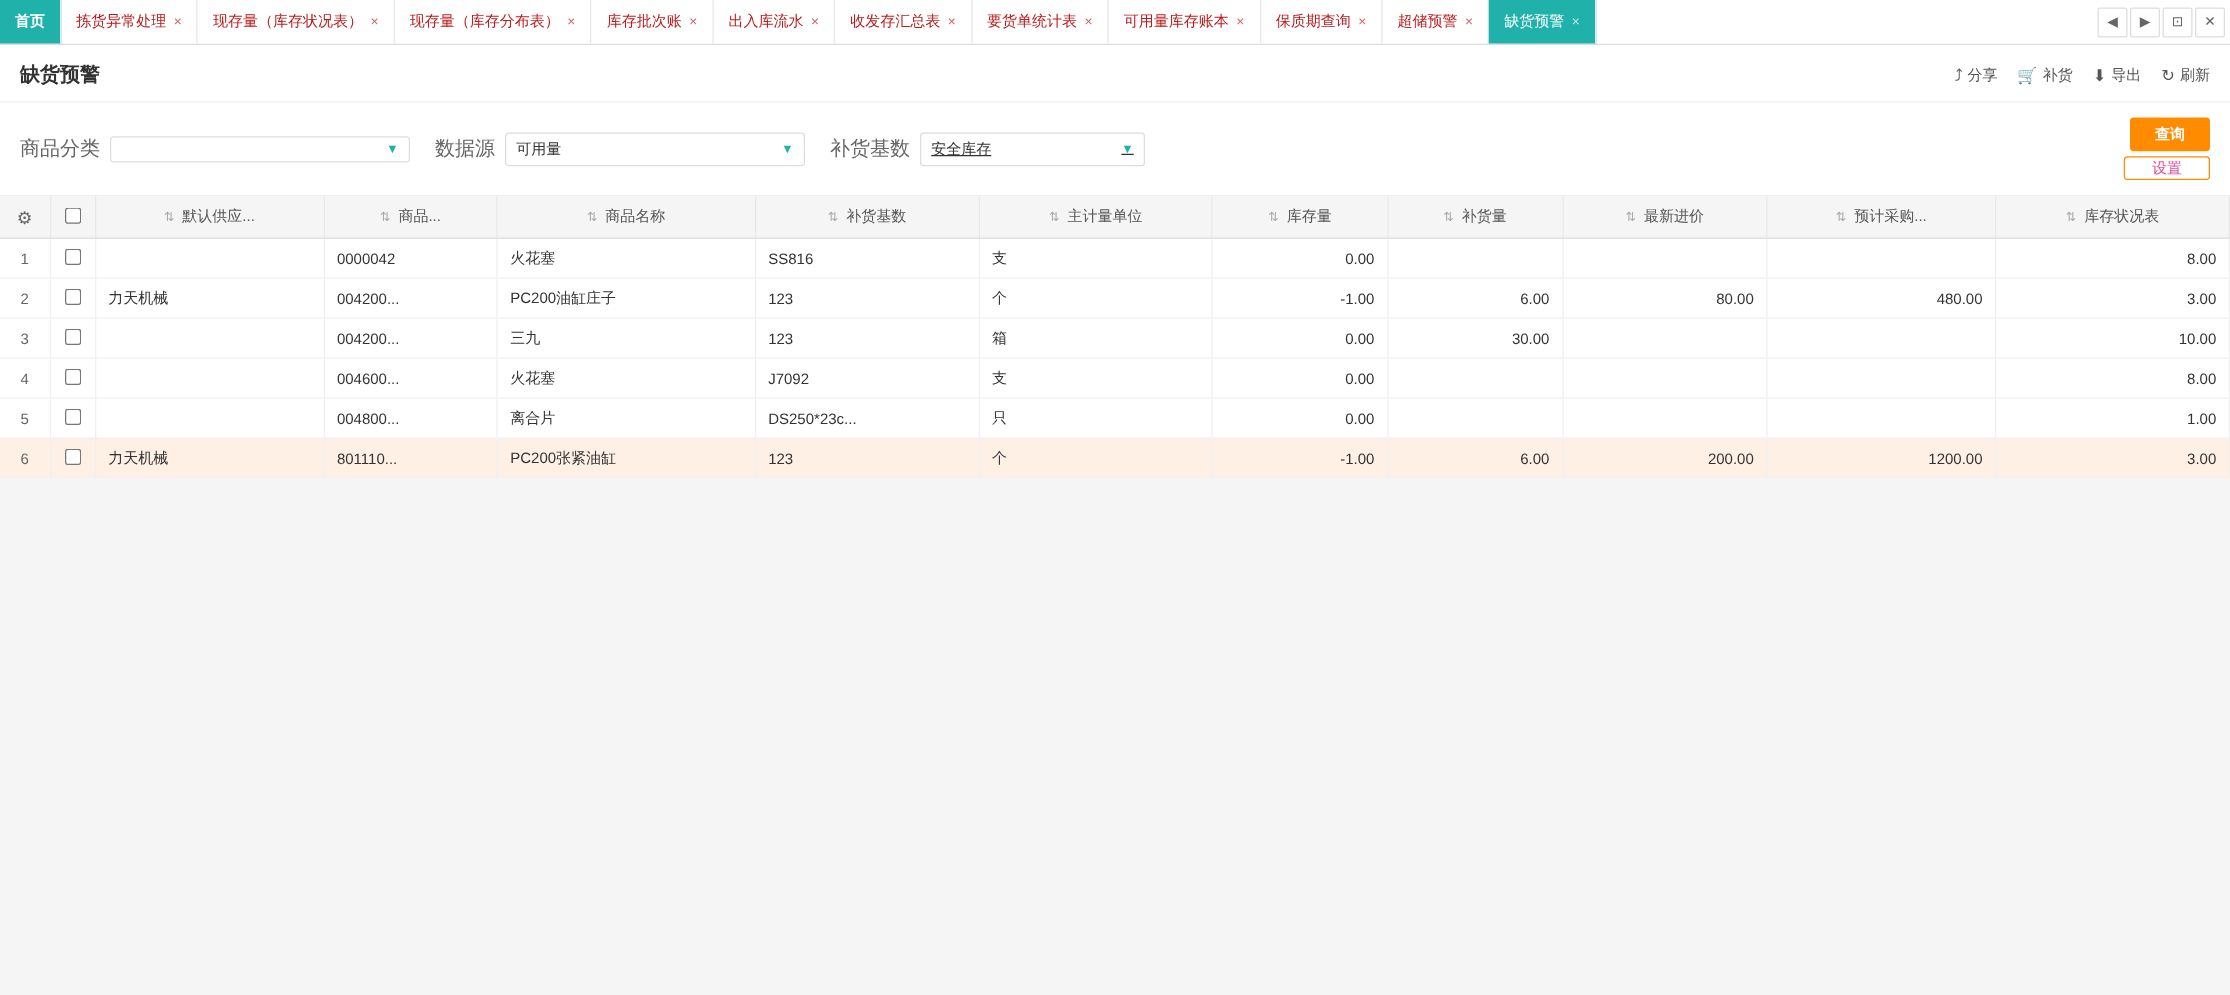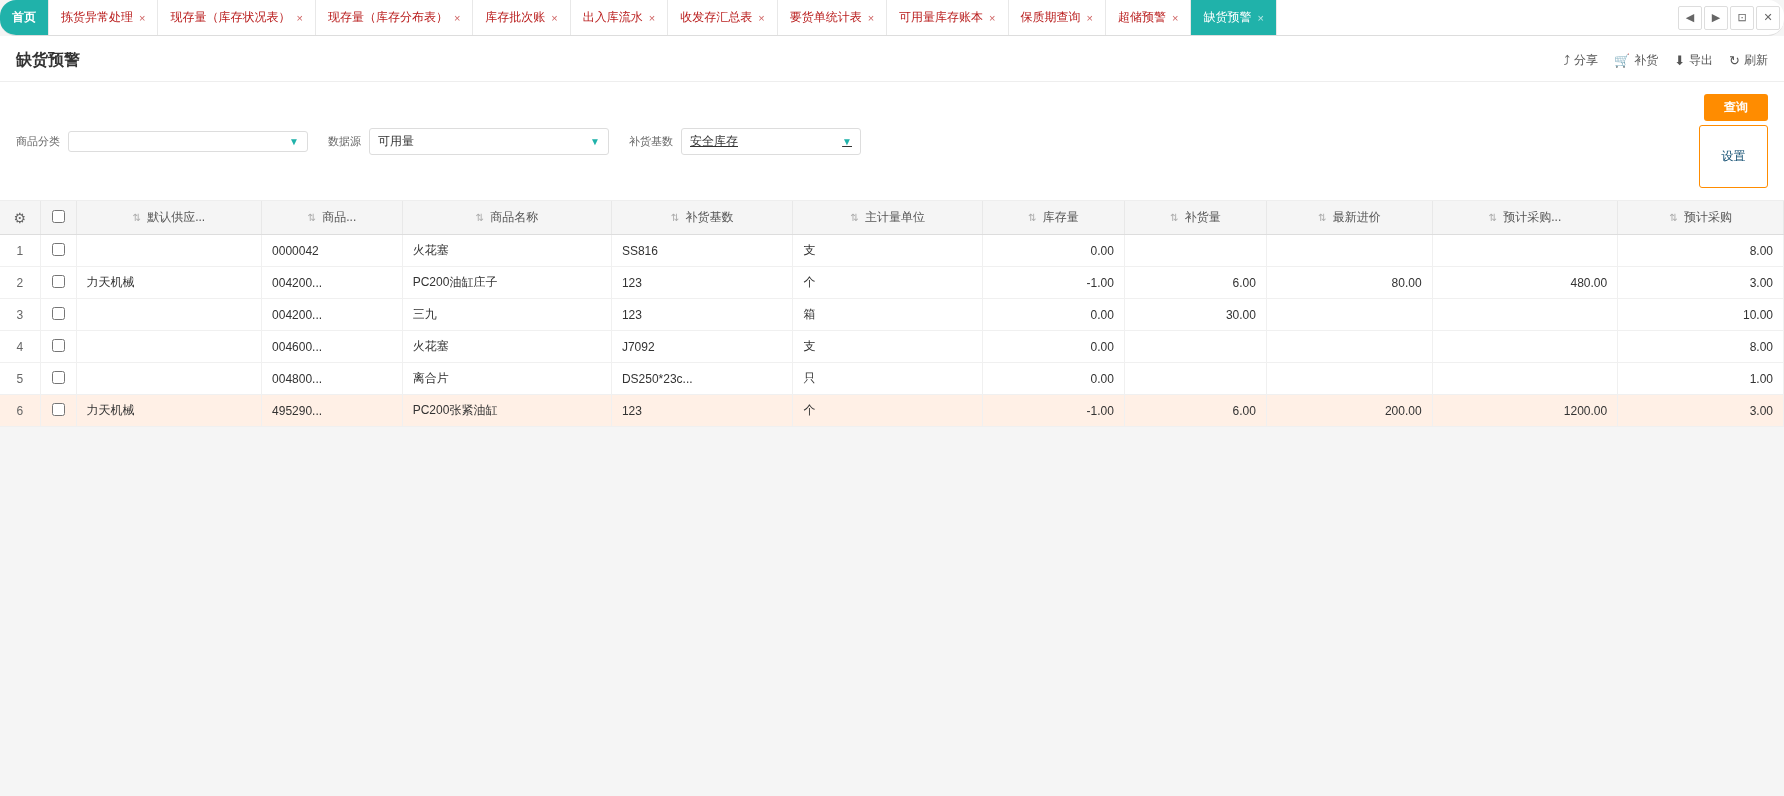--- a/index.html
+++ b/index.html
@@ -6,21 +6,20 @@
     body { font-family: 'Microsoft YaHei', Arial, sans-serif; font-size: 12px; background: #f5f5f5; color: #333; width: 1784px; min-height: 796px; overflow-x: hidden; }
 
     
     .tab-bar {
       display: flex;
       align-items: center;
       background: #fff;
       border-bottom: 1px solid #ddd;
       height: 36px;
       overflow: hidden;
-      border-radius: 16px;
     }
     .tab-item {
       display: flex;
       align-items: center;
       padding: 0 12px;
       height: 100%;
       white-space: nowrap;
       cursor: pointer;
       font-size: 12px;
       color: #b91c1c;
@@ -108,21 +107,21 @@
       border-bottom: 1px solid #eee;
     }
     .filter-group {
       display: flex;
       align-items: center;
       gap: 8px;
     }
     .filter-label {
       color: #666;
       white-space: nowrap;
-      font-size: 11px;
+      font-size: 16px;
     }
     .filter-select {
       display: flex;
       align-items: center;
       border: 1px solid #ddd;
       border-radius: 3px;
       padding: 4px 8px;
       background: #fff;
       cursor: pointer;
       min-width: 200px;
@@ -144,24 +143,24 @@
       border: none;
       border-radius: 3px;
       padding: 5px 20px;
       cursor: pointer;
       font-size: 12px;
       font-weight: bold;
       margin-left: 17px;
     }
     .btn-settings {
       background: #fff;
-      color: #0c4a6e;
+      color: #ec4899;
       border: 1px solid #ff8c00;
       border-radius: 3px;
-      padding: 22px 20px;
+      padding: 0 20px;
       cursor: pointer;
       font-size: 12px;
       margin-left: 12px;
     }
 
     
     .table-container {
       padding: 0;
       overflow-x: auto;
     }
@@ -374,21 +373,21 @@
             <th>
               <span class="sort-arrows">⇅</span>
               <span>最新进价</span>
             </th>
             <th>
               <span class="sort-arrows">⇅</span>
               <span>预计采购...</span>
             </th>
             <th>
               <span class="sort-arrows">⇅</span>
-              <span>预计采购</span>
+              <span>库存状况表</span>
             </th>
           </tr>
         </thead>
         <tbody id="table-body">
 
         <tr>
       <td class="row-num">1</td>
       <td class="checkbox-cell"><input type="checkbox" style=""></td>
       <td></td>
       <td>0000042</td>
@@ -454,21 +453,21 @@
       <td class="num-cell">0.00</td>
       <td class="num-cell"></td>
       <td class="num-cell"></td>
       <td class="num-cell"></td>
       <td class="num-cell">1.00</td>
     </tr>
             <tr class="highlighted">
       <td class="row-num">6</td>
       <td class="checkbox-cell"><input type="checkbox" style=""></td>
       <td>力天机械</td>
-      <td>495290...</td>
+      <td>801110...</td>
       <td>PC200张紧油缸</td>
       <td>123</td>
       <td>个</td>
       <td class="num-cell">-1.00</td>
       <td class="num-cell">6.00</td>
       <td class="num-cell">200.00</td>
       <td class="num-cell">1200.00</td>
       <td class="num-cell">3.00</td>
     </tr>
           </tbody>

